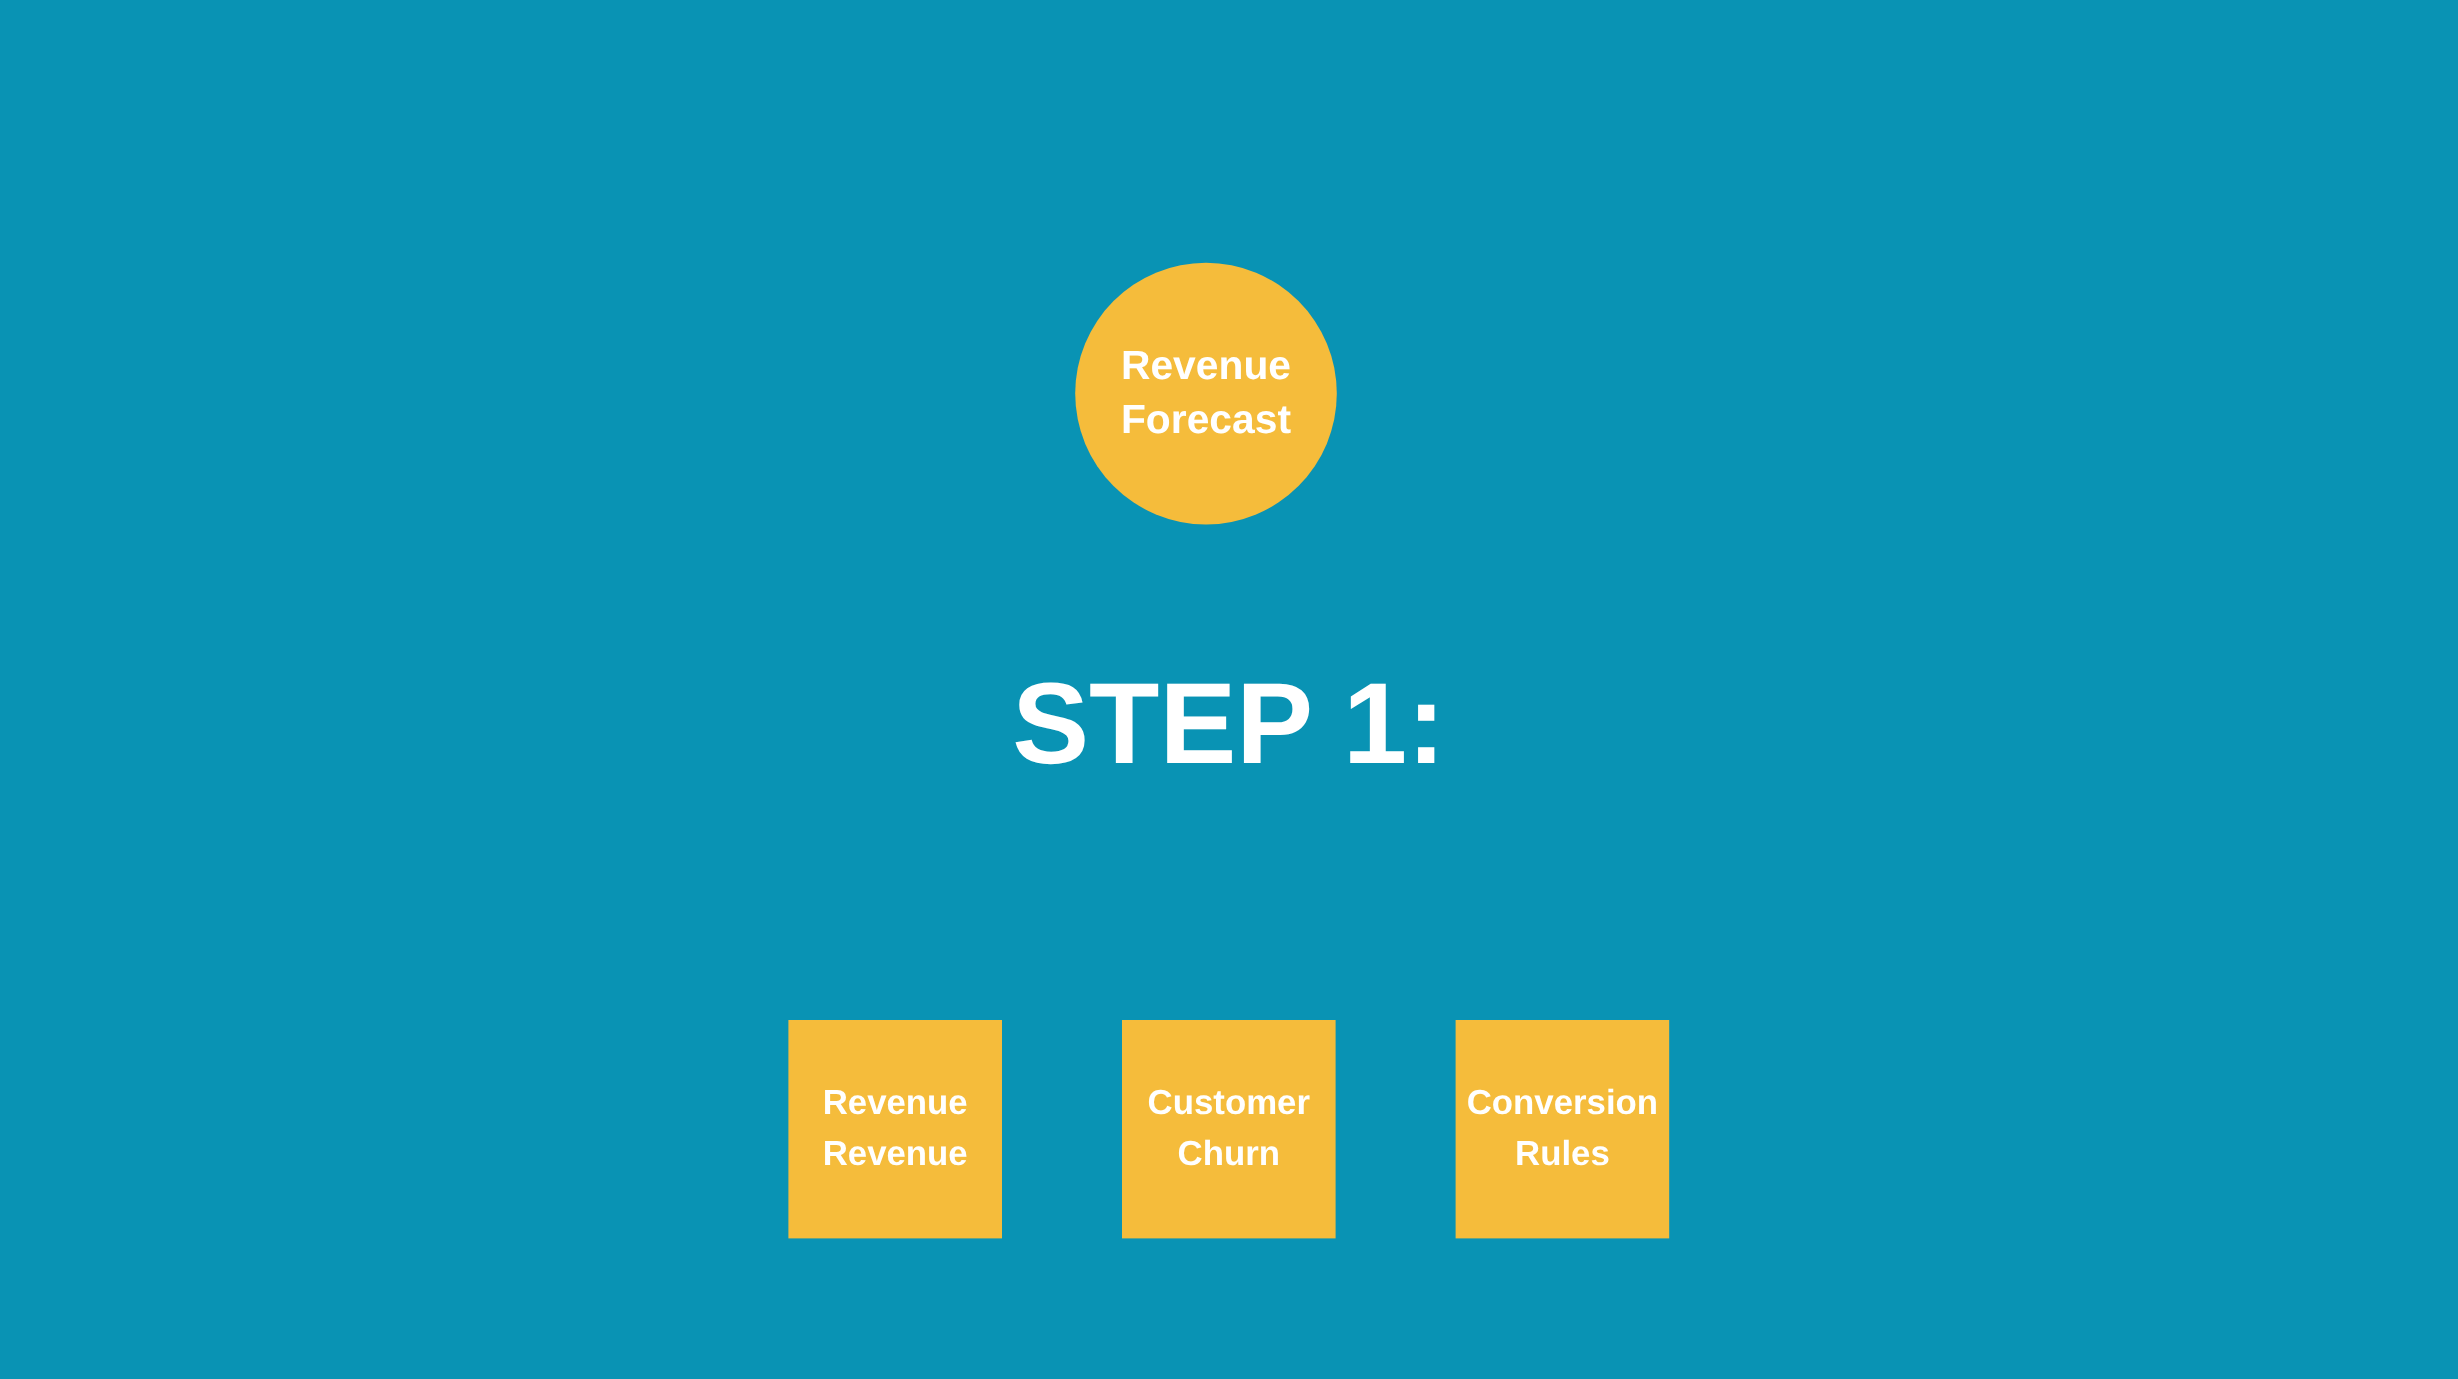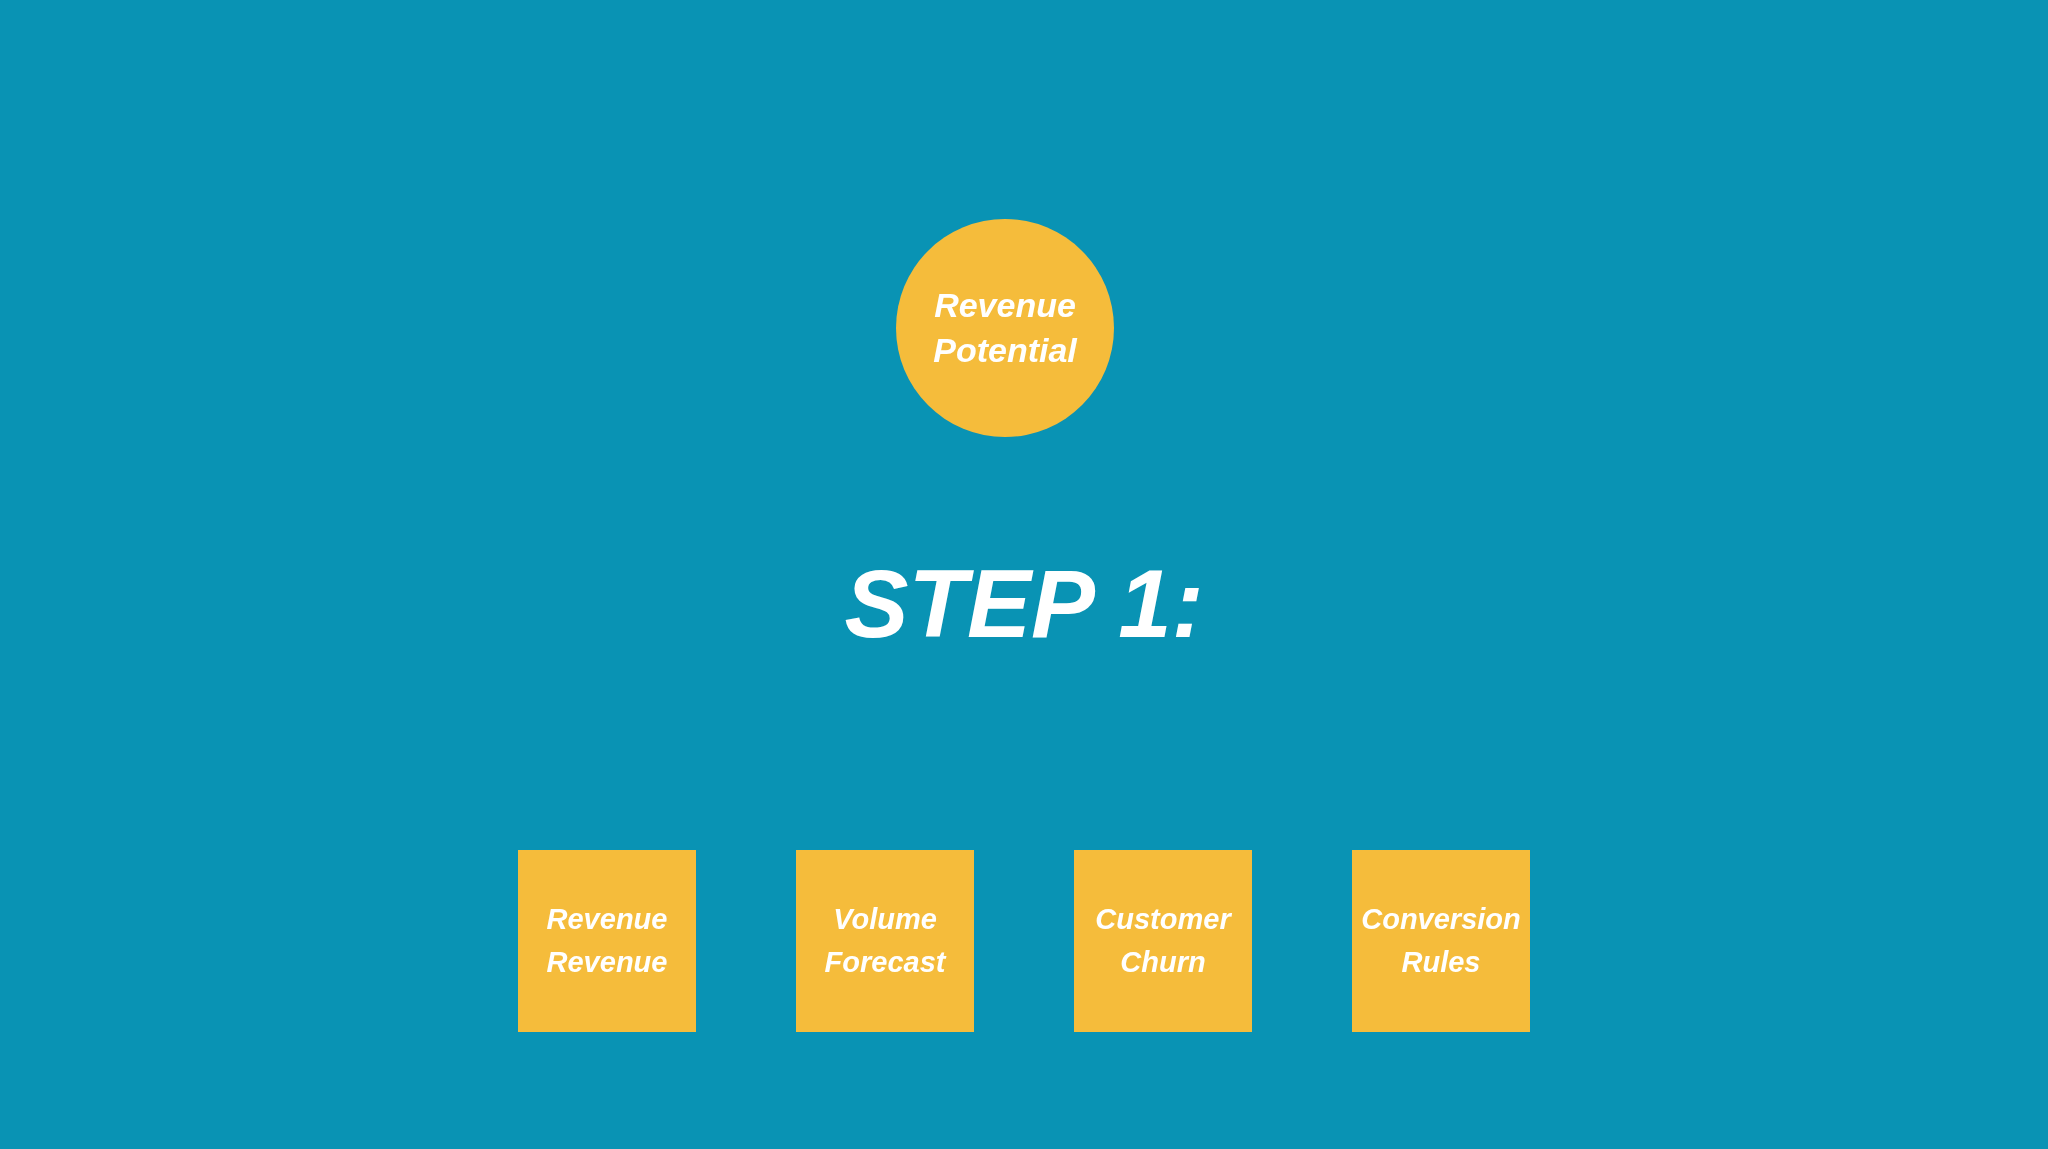--- a/index.html
+++ b/index.html
@@ -12,21 +12,20 @@
     overflow: hidden;
     font-family: "Liberation Sans", sans-serif;
   }
   .slide {
     position: absolute;
     top: 0;
     left: 0;
     width: 2048px;
     height: 1149px;
     background: var(--bg, #0993B4);
-    font-style: italic;
   }
   .top-circle {
     position: absolute;
     left: 896px;
     top: 219px;
     width: 218px;
     height: 218px;
     border-radius: 50%;
     background: var(--accent, #F5BC3B);
     display: flex;
@@ -78,35 +77,31 @@
     font-weight: bold;
   }
 </style>
 </head>
 <body>
 
 <div class="slide">
 
   <div class="top-circle">
     <span class="line">Revenue</span>
-    <span class="line">Potential</span>
+    <span class="line">Forecast</span>
   </div>
 
   <div class="heading">
     <div>STEP 1:</div>
   </div>
 
   <div class="boxes-row">
     <div class="lifecycle-box">
       <span class="line">Revenue</span>
       <span class="line">Revenue</span>
-    </div>
-    <div class="lifecycle-box">
-      <span class="line">Volume</span>
-      <span class="line">Forecast</span>
     </div>
     <div class="lifecycle-box">
       <span class="line">Customer</span>
       <span class="line">Churn</span>
     </div>
     <div class="lifecycle-box">
       <span class="line">Conversion</span>
       <span class="line">Rules</span>
     </div>
   </div>

